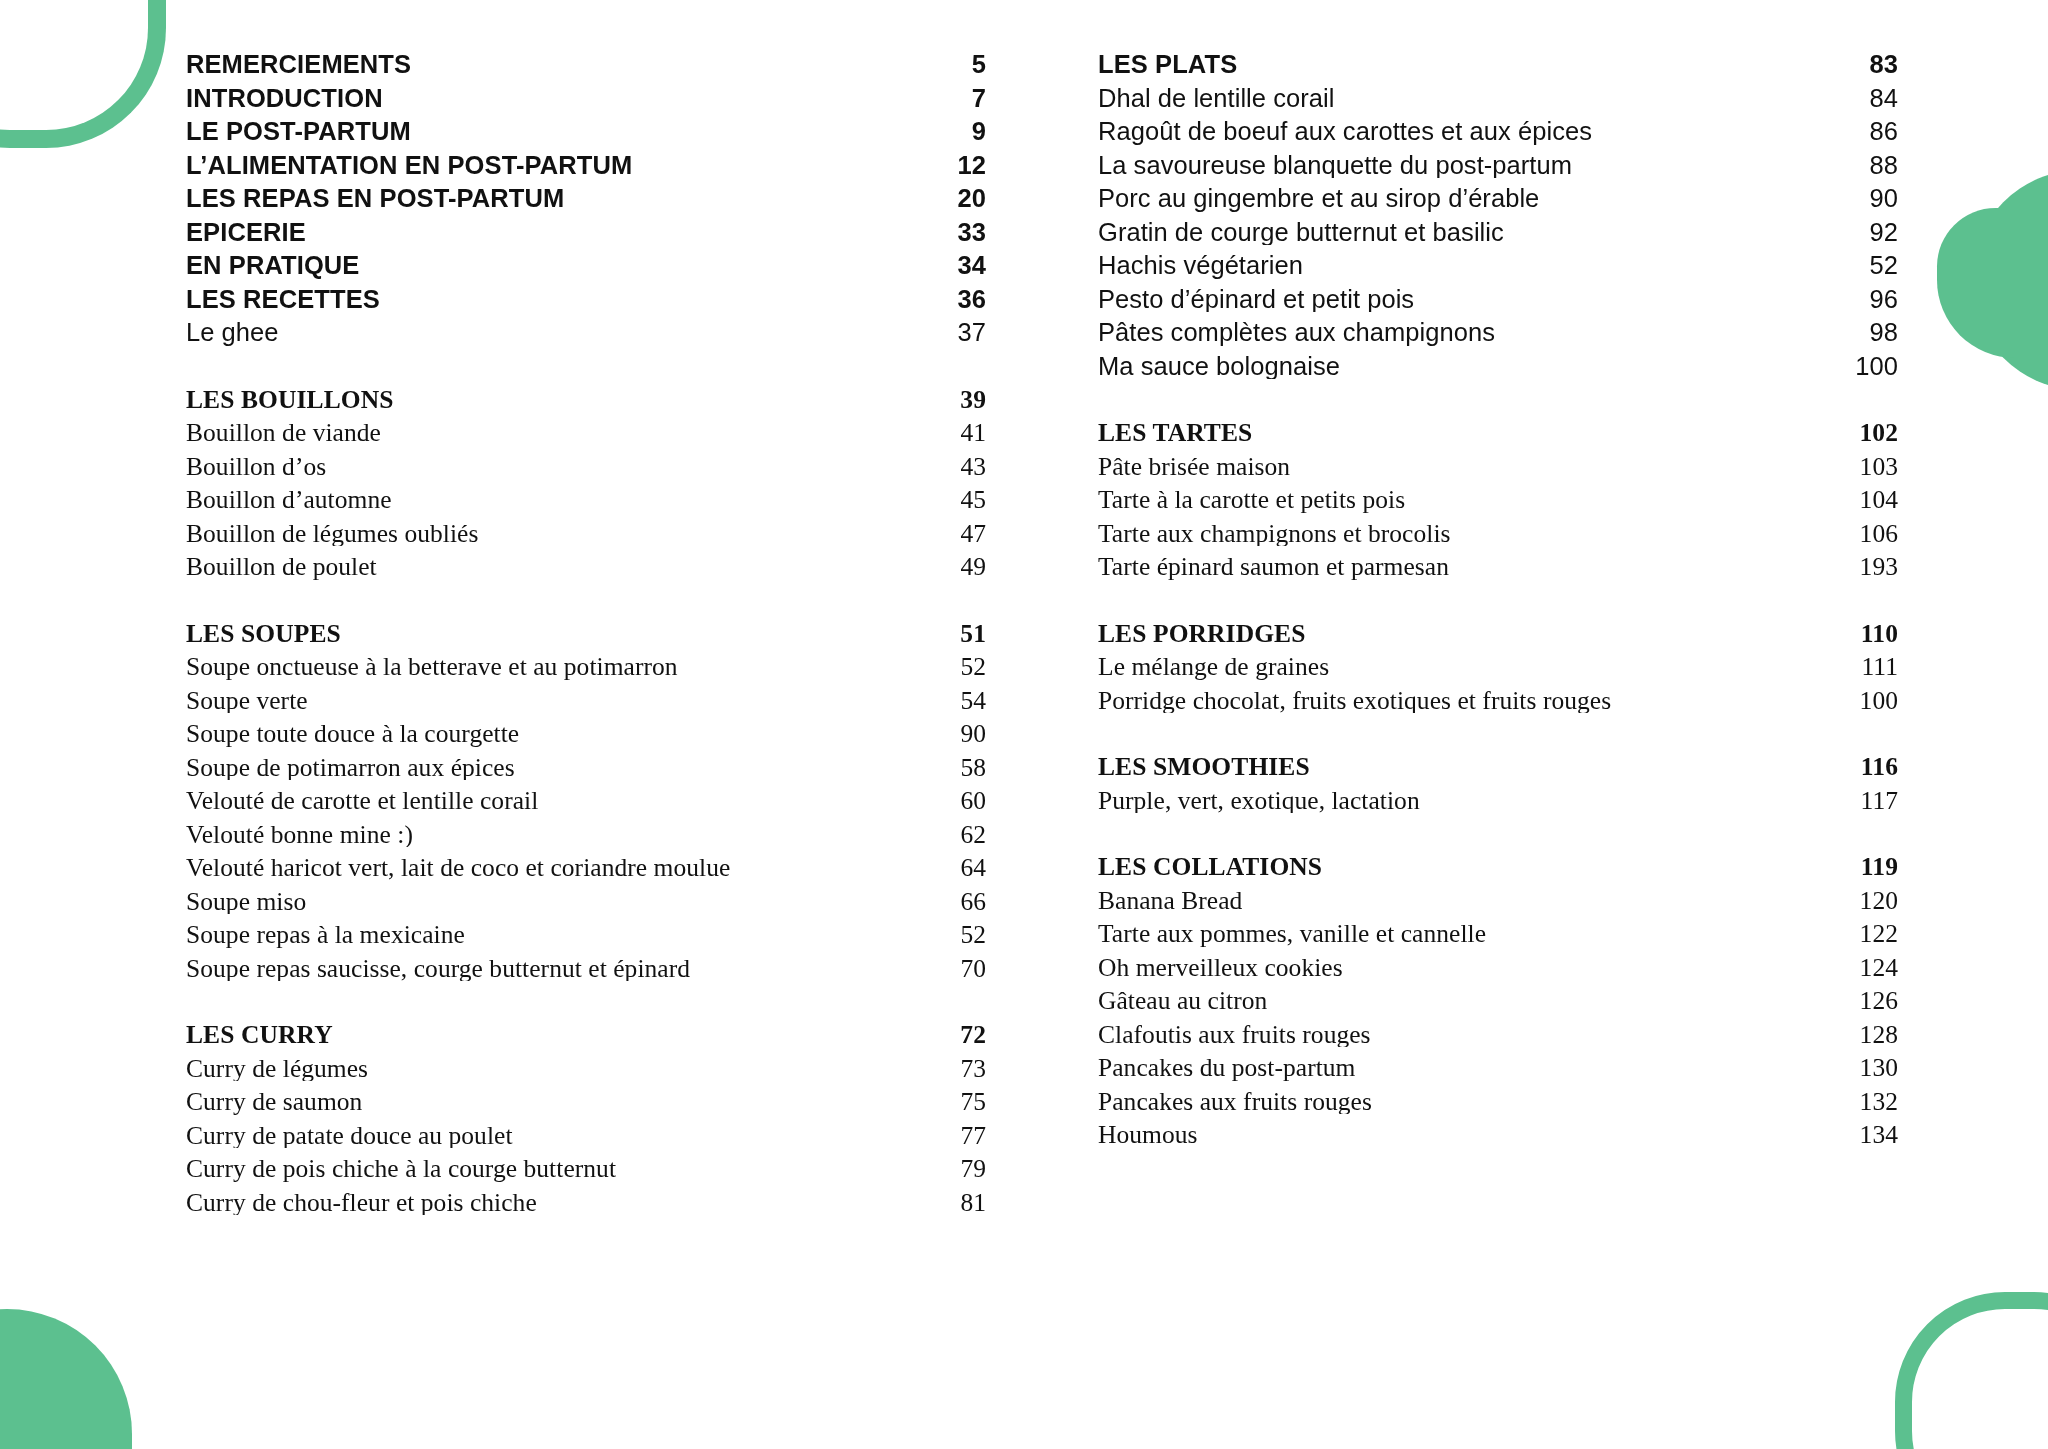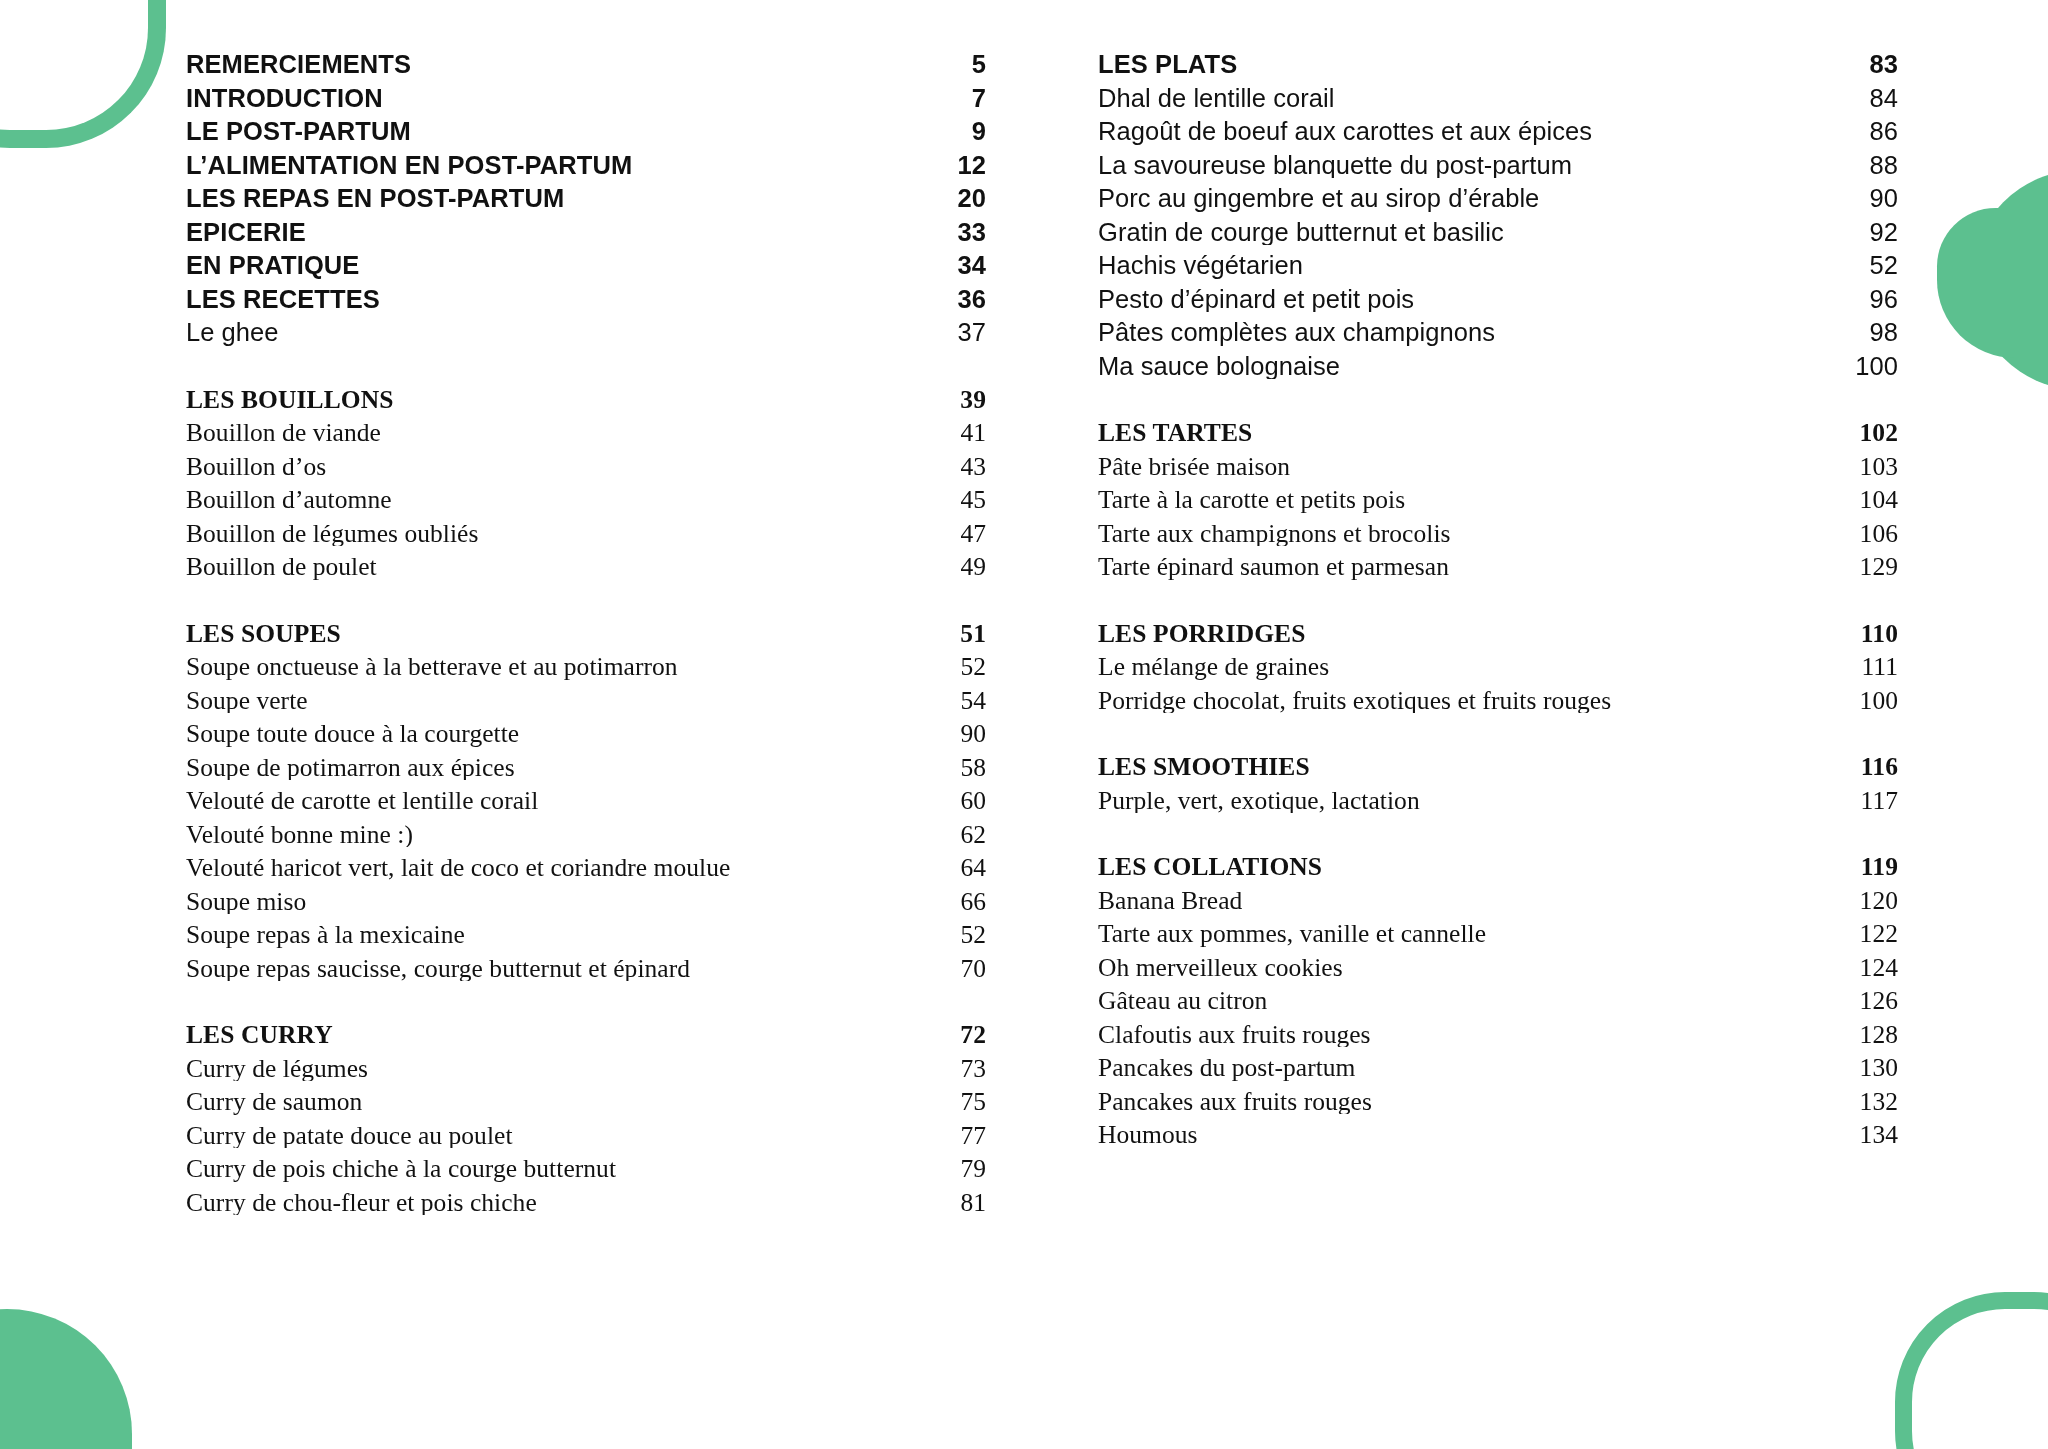--- a/index.html
+++ b/index.html
@@ -322,21 +322,21 @@
         <div class="toc-row is-entry">
           <span class="toc-label">Tarte à la carotte et petits pois</span>
           <span class="toc-page">104</span>
         </div>
         <div class="toc-row is-entry">
           <span class="toc-label">Tarte aux champignons et brocolis</span>
           <span class="toc-page">106</span>
         </div>
         <div class="toc-row is-entry">
           <span class="toc-label">Tarte épinard saumon et parmesan</span>
-          <span class="toc-page">129</span>
+          <span class="toc-page">193</span>
         </div>
       </div>
       <div class="toc-group">
         <div class="toc-row is-section">
           <span class="toc-label">LES PORRIDGES</span>
           <span class="toc-page">110</span>
         </div>
         <div class="toc-row is-entry">
           <span class="toc-label">Le mélange de graines</span>
           <span class="toc-page">111</span>

